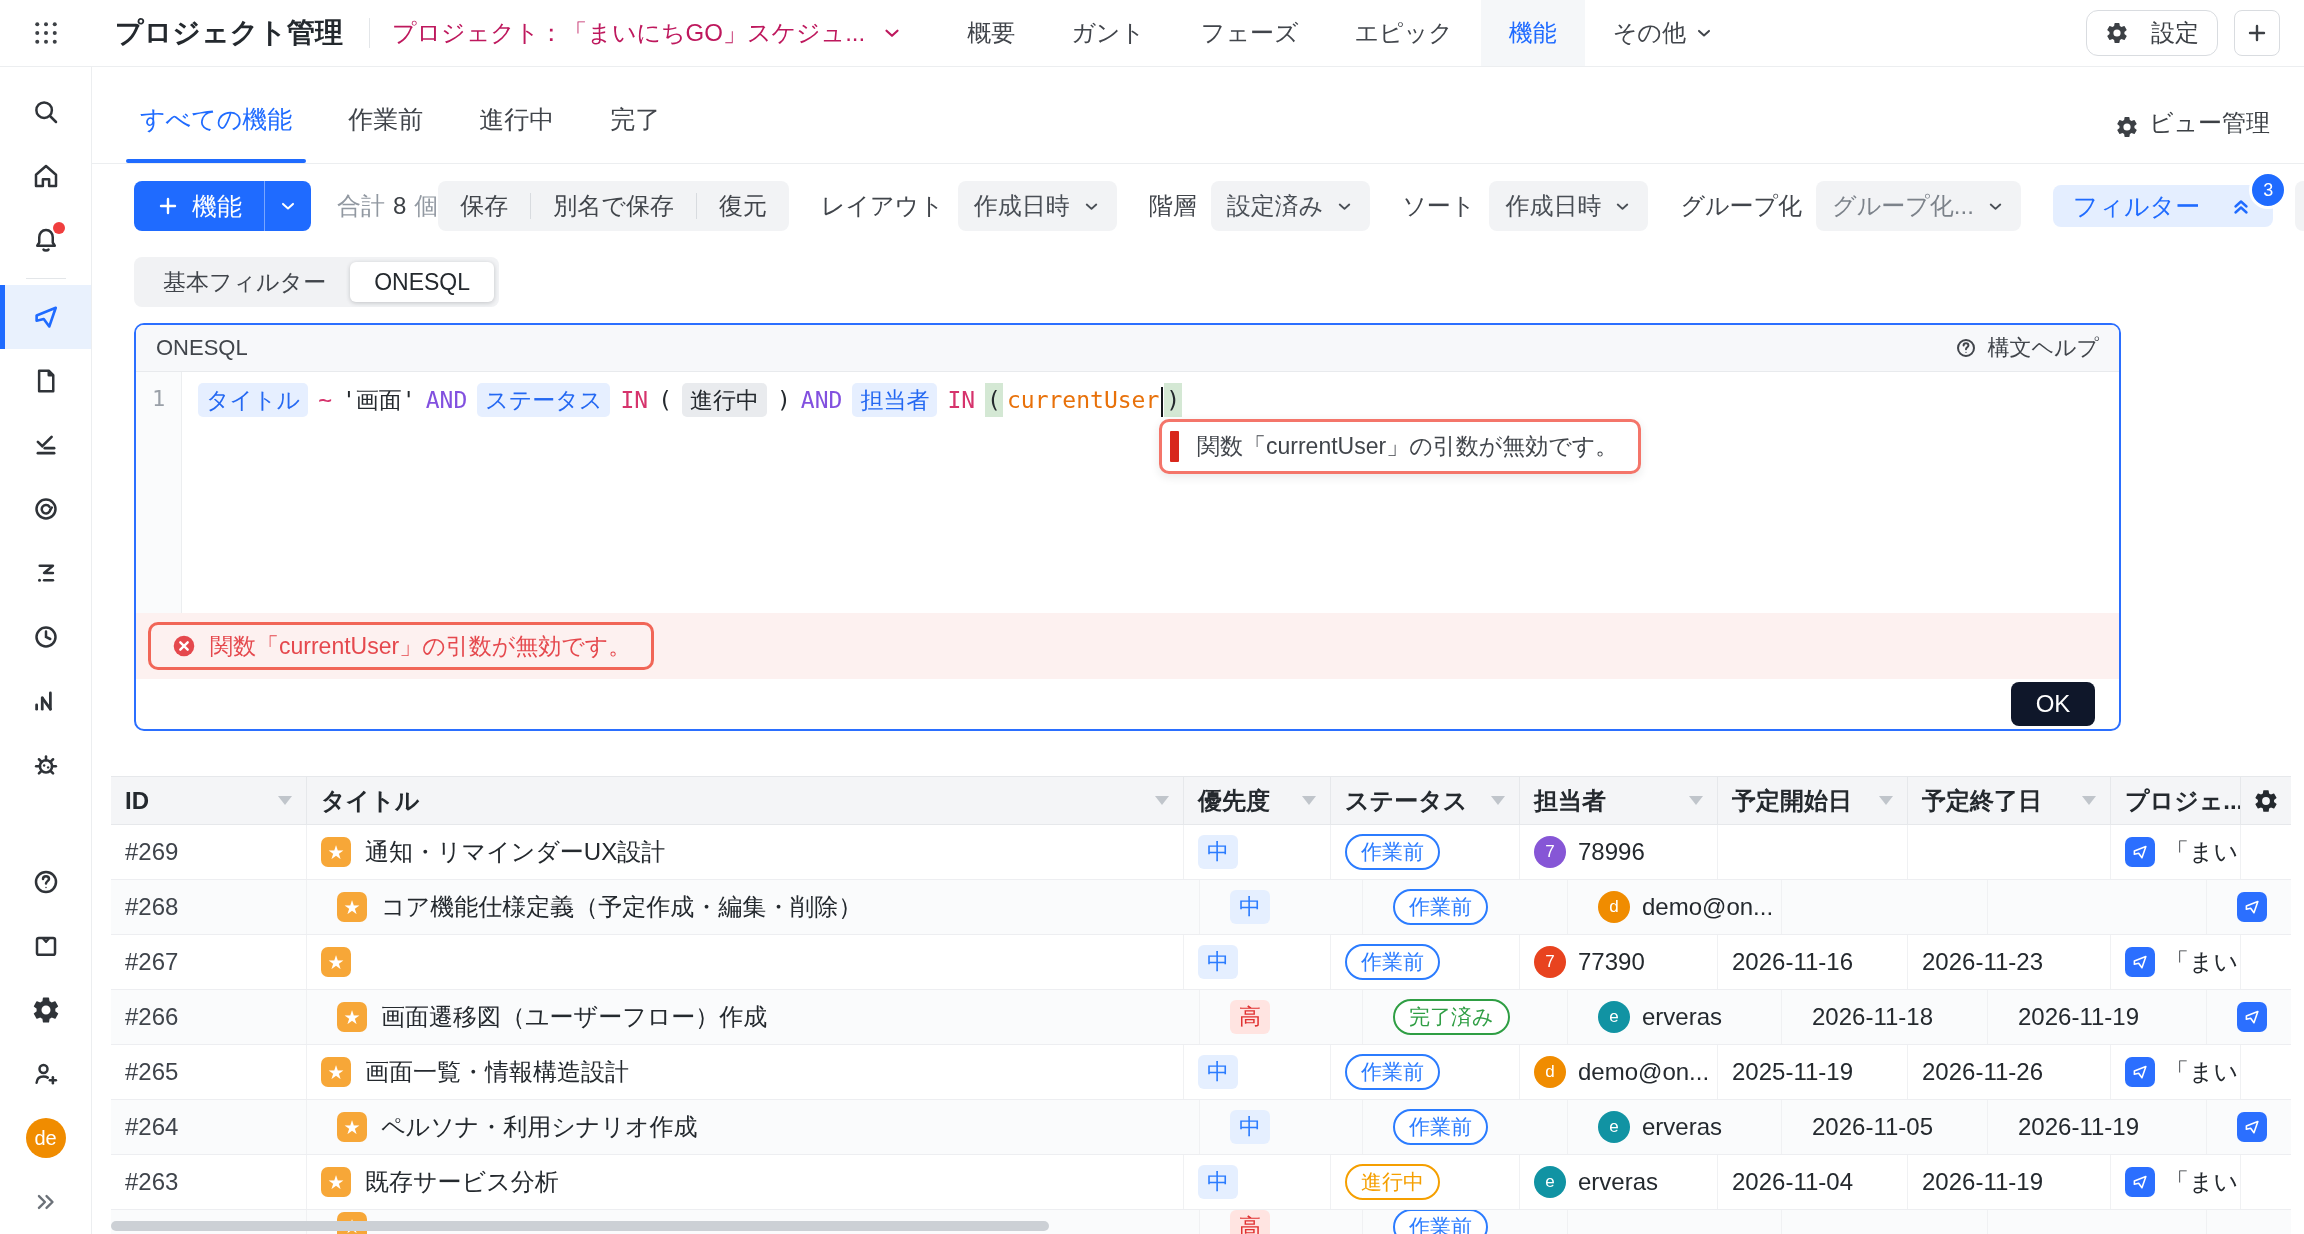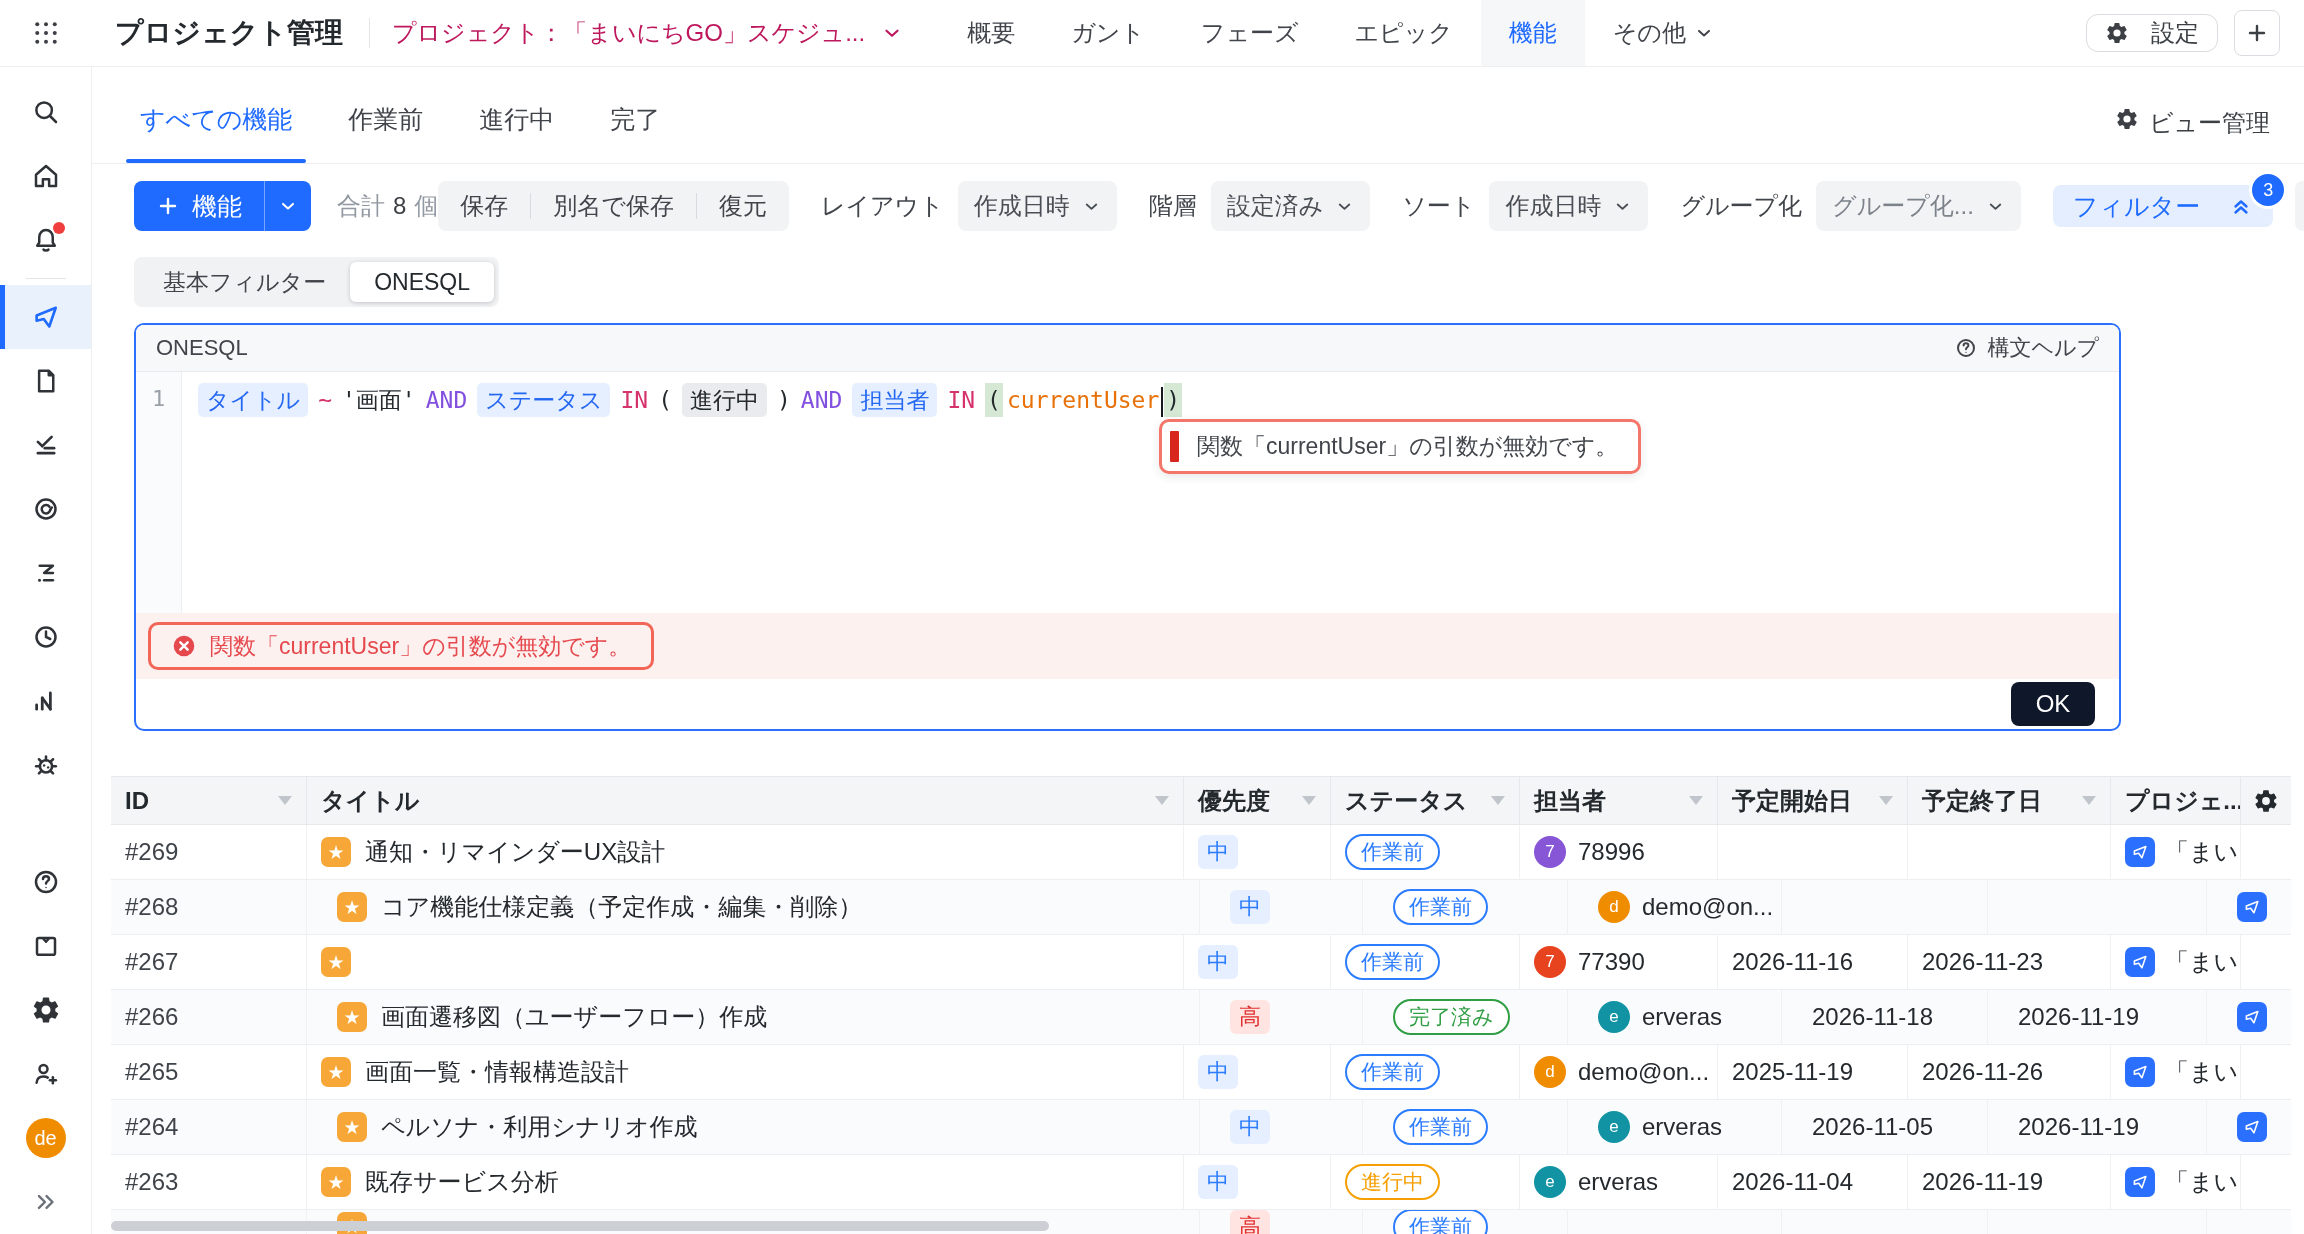--- a/index.html
+++ b/index.html
@@ -14,21 +14,21 @@
   .top-header{position:absolute;left:0;top:0;right:0;height:66px;background:#fff;
     border-bottom:1px solid #eceef0;display:flex;align-items:center;z-index:6;}
   .rail-head{width:91px;flex:none;display:flex;align-items:center;justify-content:center;color:#3c4045;}
   .app-title{font-size:28px;font-weight:bold;color:#24292e;padding:0 26px 0 24px;white-space:nowrap;}
   .v-div{width:1px;height:30px;background:#e3e6e9;}
   .project-select{display:flex;align-items:center;gap:16px;font-size:24px;color:#be185d;padding:0 22px;white-space:nowrap;cursor:pointer;}
   .head-tabs{display:flex;height:100%;margin-left:14px;}
   .htab{display:flex;align-items:center;gap:8px;padding:0 28px;font-size:24px;color:#41454b;white-space:nowrap;cursor:pointer;}
   .htab.active{color:#1f6bff;background:#f5f7f9;}
   .head-right{margin-left:auto;display:flex;align-items:center;gap:16px;padding-right:24px;}
-  .settings-btn{height:38px;border:1px solid #d9dce0;border-radius:12px;display:flex;align-items:center;gap:22px;
+  .settings-btn{height:46px;border:1px solid #d9dce0;border-radius:12px;display:flex;align-items:center;gap:22px;
     padding:0 18px;font-size:24px;color:#3c4045;background:#fff;cursor:pointer;white-space:nowrap;}
   .add-btn{width:46px;height:46px;border:1px solid #d9dce0;border-radius:8px;display:flex;align-items:center;
     justify-content:center;color:#3c4045;background:#fff;cursor:pointer;}
   
   .sidebar{position:absolute;left:0;top:66px;bottom:0;width:91px;border-right:1px solid #eceef0;background:#fff;
     display:flex;flex-direction:column;align-items:center;padding-top:14px;z-index:5;}
   .s-item{width:91px;height:64px;flex:none;display:flex;align-items:center;justify-content:center;color:#2f3338;
     position:relative;cursor:pointer;}
   .s-div{width:40px;height:1px;background:#e3e6e9;margin:6px 0;flex:none;}
   .s-item.active{background:#e9f1fd;color:#1f6bff;}
@@ -38,21 +38,21 @@
   .avatar{width:40px;height:40px;border-radius:50%;background:#f08c00;color:#fff;font-size:20px;
     display:flex;align-items:center;justify-content:center;}
   
   .main{position:absolute;left:92px;top:66px;right:0;bottom:0;background:#fff;}
   
   .view-bar{position:absolute;left:0;right:0;top:0;height:97px;border-bottom:1px solid #eceef0;
     display:flex;align-items:flex-end;padding:0 34px 0 42px;}
   .vtab{position:relative;padding:0 6px 27px 6px;margin-right:44px;font-size:25px;color:#41454b;cursor:pointer;white-space:nowrap;}
   .vtab.active{color:#1f6bff;}
   .vtab.active::after{content:"";position:absolute;left:-8px;right:-8px;bottom:0;height:4px;background:#1f6bff;border-radius:2px;}
-  .view-manage{margin-left:auto;display:flex;align-items:flex-start;gap:10px;padding-bottom:24px;font-size:24px;color:#3c4045;cursor:pointer;}
+  .view-manage{margin-left:auto;display:flex;align-items:flex-end;gap:10px;padding-bottom:24px;font-size:24px;color:#3c4045;cursor:pointer;}
   
   .toolbar{position:absolute;left:42px;right:50px;top:110px;height:60px;display:flex;align-items:center;}
   .btn-new{display:flex;height:50px;background:#1f6bff;border-radius:8px;color:#fff;overflow:hidden;cursor:pointer;flex:none;}
   .btn-new-main{display:flex;align-items:center;gap:12px;padding:0 22px;font-size:25px;}
   .btn-new-split{width:46px;display:flex;align-items:center;justify-content:center;border-left:1px solid rgba(255,255,255,.4);}
   .total{margin-left:26px;font-size:24px;color:#9198a1;white-space:nowrap;}
   .total b{color:#3c4045;font-weight:normal;margin:0 8px;}
   .tb-spacer{flex:1;}
   .action-group{display:flex;align-items:center;background:#f2f3f5;border-radius:8px;height:50px;font-size:24px;color:#41454b;flex:none;}
   .ag-item{padding:0 22px;cursor:pointer;white-space:nowrap;}

